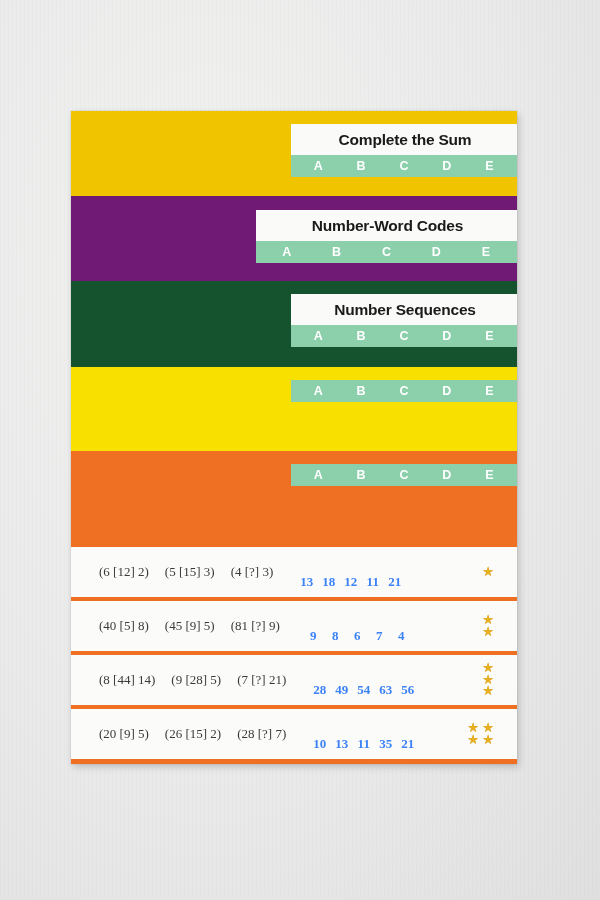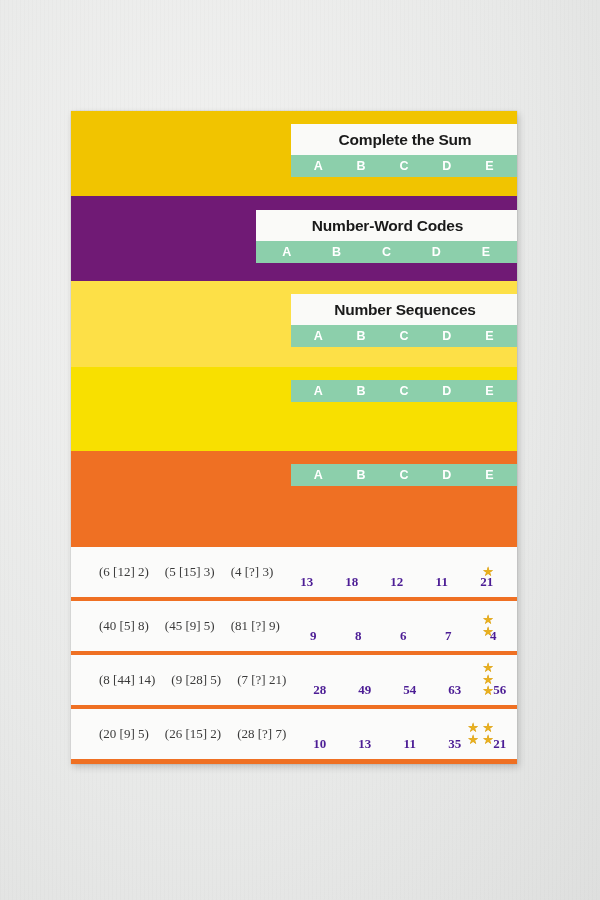--- a/index.html
+++ b/index.html
@@ -93,25 +93,25 @@
     display: flex;
     gap: 16px;
     padding-left: 28px;
     font-size: 13px;
     color: #3a3a3a;
     font-family: "Liberation Serif", serif;
     white-space: nowrap;
   }
   .q-opts {
     display: flex;
-    gap: 30px;
+    gap: 7px;
     margin-left: 26px;
     font-size: 13px;
     font-weight: bold;
-    color: #4c1d95;
+    color: #3b82f6;
     font-family: "Liberation Serif", serif;
     margin-top: 20px;
   }
   .q-opts .opt { min-width: 15px; text-align: center; }
   .q-stars {
     position: absolute;
     right: 22px;
     top: 50%;
     transform: translateY(-50%);
     display: grid;
@@ -160,21 +160,21 @@
           <div class="tab-title">Number-Word Codes</div>
           <div class="tab-letters" style="padding-left: 6px; padding-right: 6px;">
             <span class="lt" style="width: 20%;">A</span>
             <span class="lt" style="width: 20%;">B</span>
             <span class="lt" style="width: 20%;">C</span>
             <span class="lt" style="width: 20%;">D</span>
             <span class="lt" style="width: 20%;">E</span>
           </div>
         </div>
       </div>
-      <div class="band" style="position: absolute; left: 0px; top: 170px; height: 86px; background: #fde047; width: 100%;">
+      <div class="band" style="position: absolute; left: 0px; top: 170px; height: 86px; background: #14532d; width: 100%;">
         <div class="tab" style="left: 220px; top: 13px;">
           <div class="tab-title">Number Sequences</div>
           <div class="tab-letters" style="padding-left: 6px; padding-right: 6px;">
             <span class="lt" style="width: 20%;">A</span>
             <span class="lt" style="width: 20%;">B</span>
             <span class="lt" style="width: 20%;">C</span>
             <span class="lt" style="width: 20%;">D</span>
             <span class="lt" style="width: 20%;">E</span>
           </div>
         </div>

